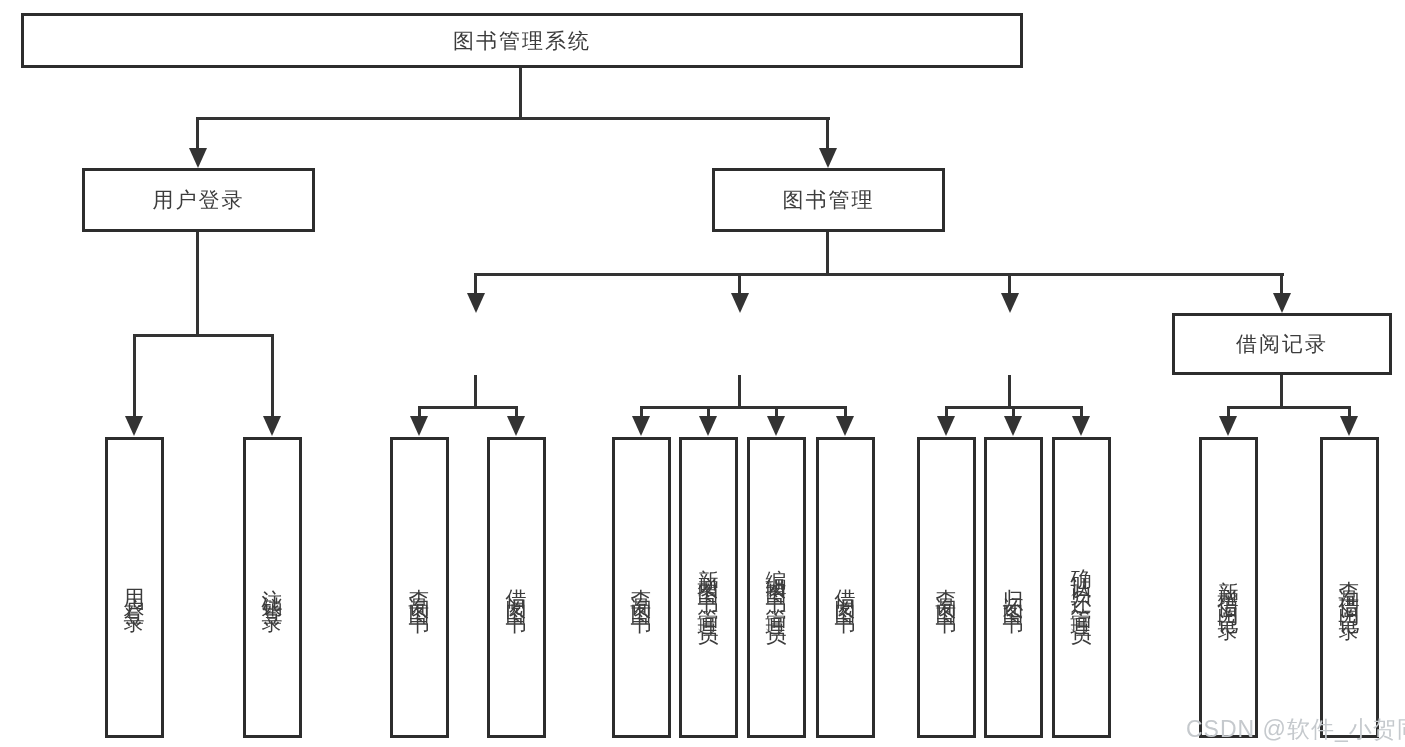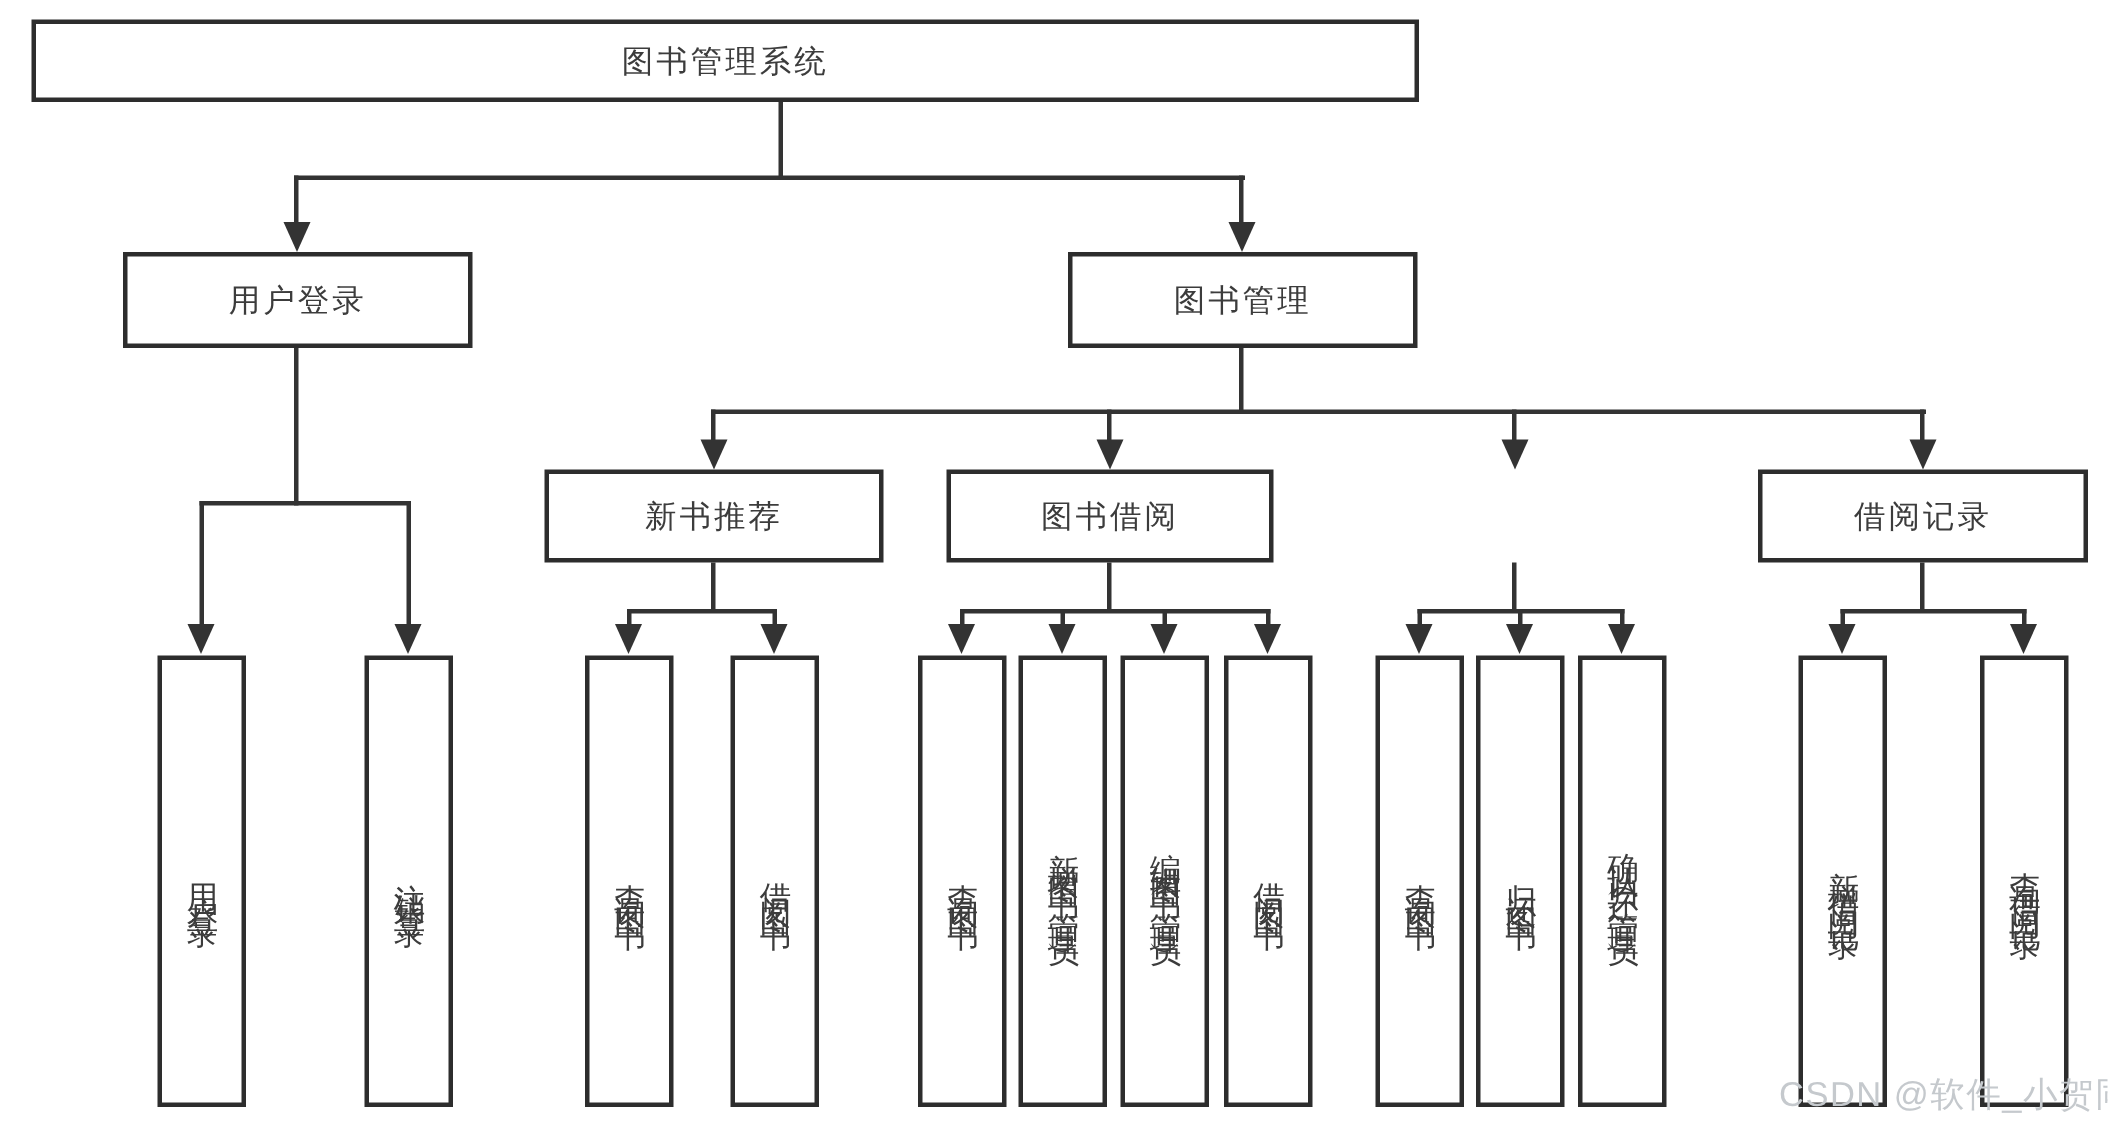--- a/index.html
+++ b/index.html
@@ -51,21 +51,21 @@
     letter-spacing:1px;
     white-space:nowrap;
     pointer-events:none;
   }
 </style>
 </head>
 <body>
 
 <div class="stage">
 
-  <div class="node" style="left:21px;top:13px;width:925px;height:55px;">图书管理系统</div>
+  <div class="node" style="left:21px;top:13px;width:1002px;height:55px;">图书管理系统</div>
 
   <div class="vline" style="left:519px;top:68px;width:3px;height:52px;"></div>
   <div class="hline" style="left:196px;top:117px;width:634px;height:3px;"></div>
   <div class="vline" style="left:196px;top:117px;width:3px;height:35px;"></div>
   <div class="arrow" style="left:189px;top:148px;"></div>
   <div class="vline" style="left:826px;top:117px;width:3px;height:35px;"></div>
   <div class="arrow" style="left:819px;top:148px;"></div>
 
   <div class="node" style="left:82px;top:168px;width:233px;height:64px;">用户登录</div>
   <div class="node" style="left:712px;top:168px;width:233px;height:64px;">图书管理</div>
@@ -81,22 +81,20 @@
   <div class="hline" style="left:474px;top:273px;width:810px;height:3px;"></div>
   <div class="vline" style="left:474px;top:273px;width:3px;height:22px;"></div>
   <div class="arrow" style="left:467px;top:293px;"></div>
   <div class="vline" style="left:738px;top:273px;width:3px;height:22px;"></div>
   <div class="arrow" style="left:731px;top:293px;"></div>
   <div class="vline" style="left:1008px;top:273px;width:3px;height:22px;"></div>
   <div class="arrow" style="left:1001px;top:293px;"></div>
   <div class="vline" style="left:1280px;top:273px;width:3px;height:22px;"></div>
   <div class="arrow" style="left:1273px;top:293px;"></div>
 
-  <div class="node" style="left:363px;top:313px;width:226px;height:62px;">新书推荐</div>
-  <div class="node" style="left:631px;top:313px;width:218px;height:62px;">图书借阅</div>
   <div class="node" style="left:1172px;top:313px;width:220px;height:62px;">借阅记录</div>
 
   <div class="vline" style="left:474px;top:375px;width:3px;height:33px;"></div>
   <div class="vline" style="left:738px;top:375px;width:3px;height:33px;"></div>
   <div class="vline" style="left:1008px;top:375px;width:3px;height:33px;"></div>
   <div class="vline" style="left:1280px;top:375px;width:3px;height:33px;"></div>
 
   <div class="hline" style="left:418px;top:406px;width:100px;height:3px;"></div>
   <div class="hline" style="left:640px;top:406px;width:207px;height:3px;"></div>
   <div class="hline" style="left:945px;top:406px;width:138px;height:3px;"></div>

